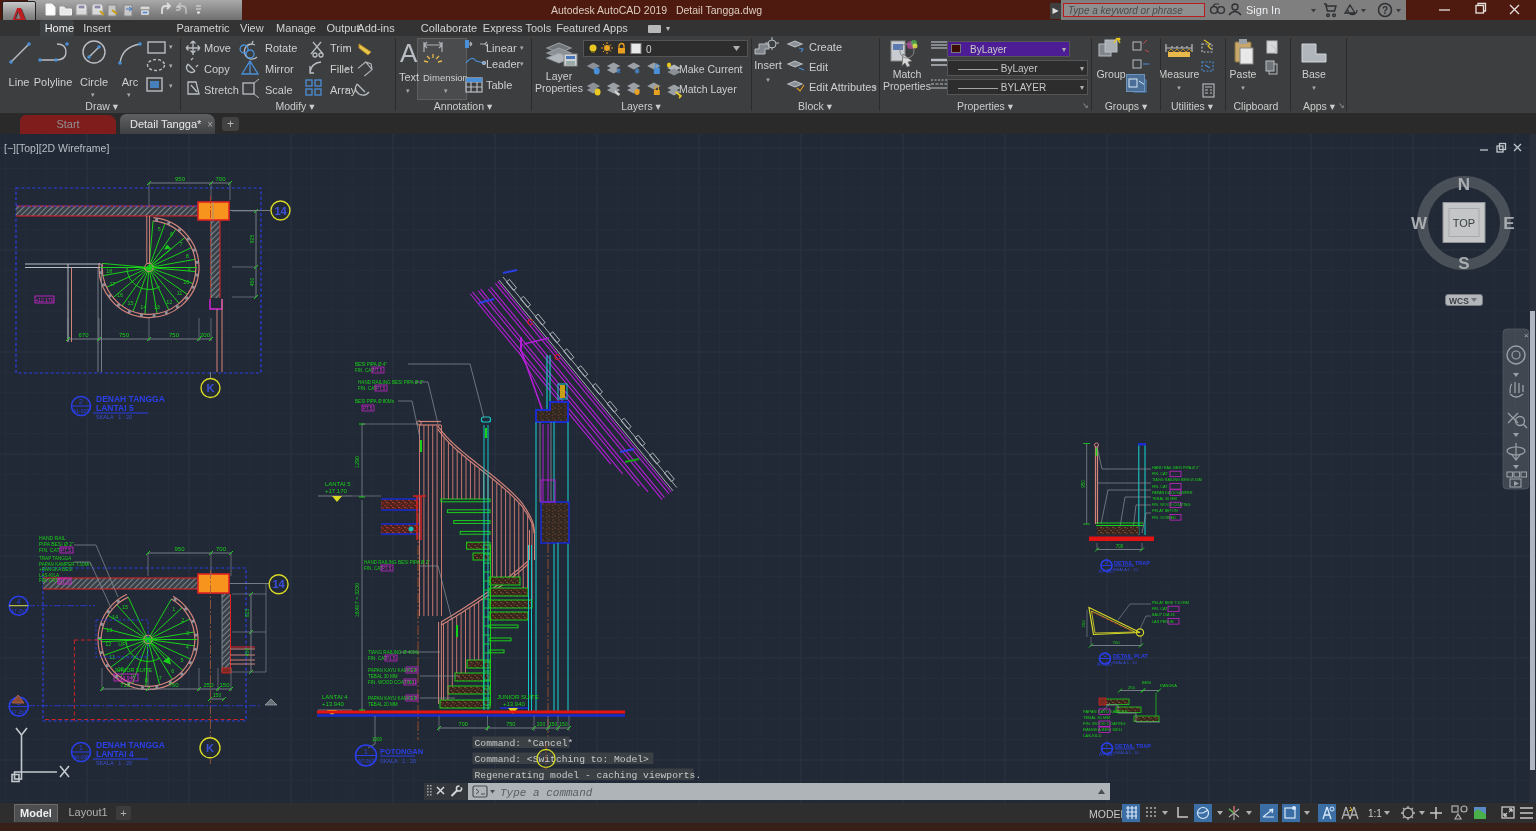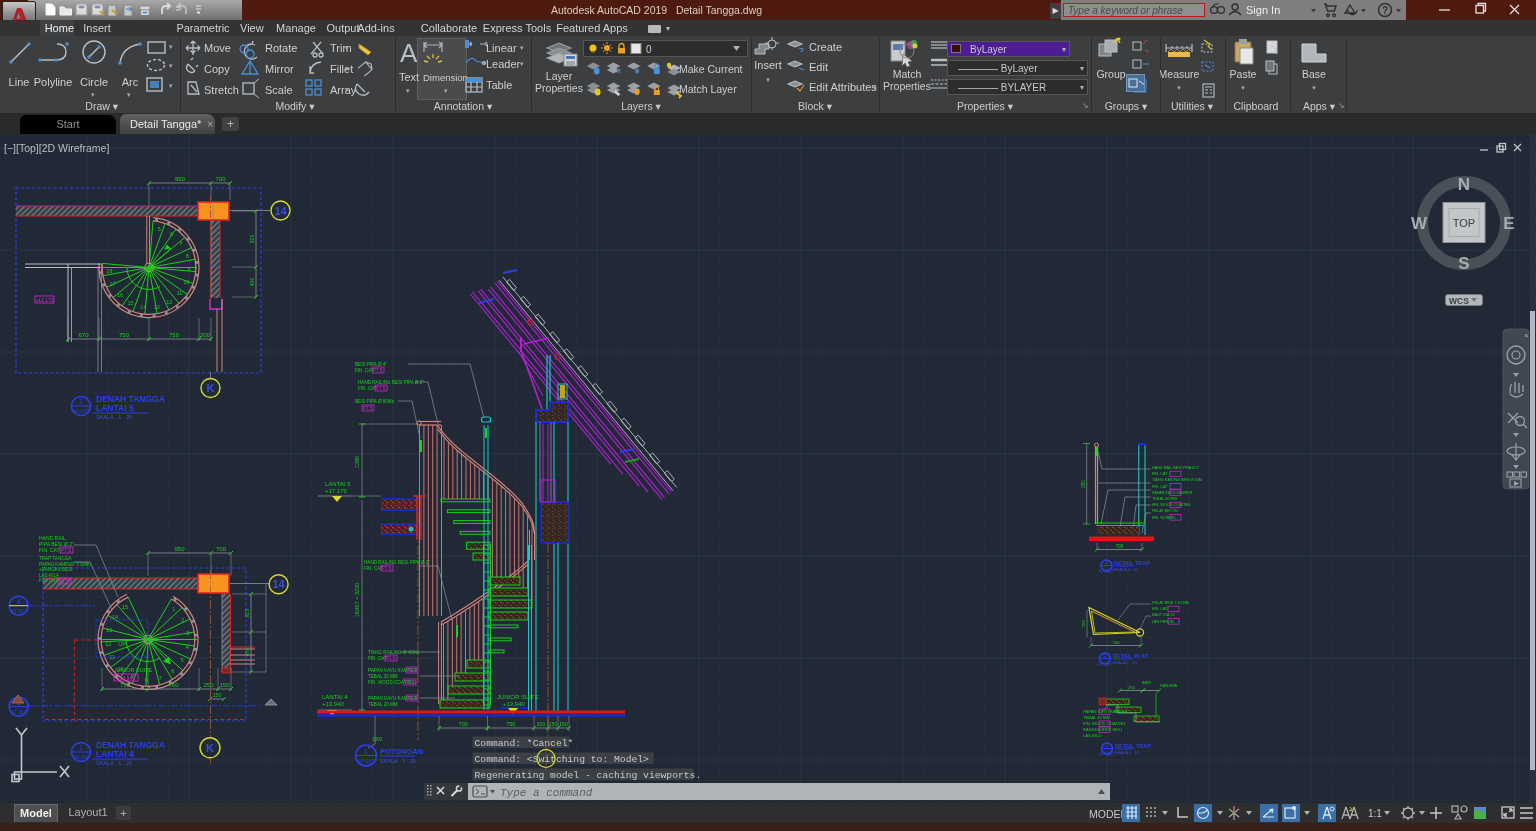--- a/index.html
+++ b/index.html
@@ -393,21 +393,21 @@
 <rect x="44" y="28" width="8" height="10" fill="none"></rect>
       <rect x="41" y="25" width="8" height="10" fill="#6f7479"></rect>
 </g>
 </svg>
 <svg style="position:absolute;left:1290px;top:36px" width="60" height="77">
 <path d="M 12 8 h 14 v 10 h 10 v 8 h -24 z" fill="#b0b6bc" stroke="#d0d4d8"></path>
 <text x="24" y="42" fill="#cfcfcf" font-size="10.5" text-anchor="middle" font-family="Liberation Sans">Base</text>
 <text x="24" y="54" fill="#aaa" font-size="7" text-anchor="middle">▾</text>
 </svg>
 <div style="position:absolute;left:0;top:113px;width:1536px;height:21px;background:#2a2a2a"></div>
-<div style="position:absolute;left:20px;top:115px;width:96px;height:19px;background:#000000;border-radius:6px 8px 0 0;color:#909090;font-size:11px;text-align:center;line-height:19px;transform:perspective(10px)">Start</div>
+<div style="position:absolute;left:20px;top:115px;width:96px;height:19px;background:#7f1d1d;border-radius:6px 8px 0 0;color:#909090;font-size:11px;text-align:center;line-height:19px;transform:perspective(10px)">Start</div>
 <div style="position:absolute;left:120px;top:114px;width:95px;height:20px;background:linear-gradient(#5f6163,#3e4042);border-radius:6px 8px 0 0;color:#e8e8e8;font-size:11px;line-height:20px;padding-left:10px">Detail Tangga*<span style="color:#aaa;margin-left:6px;font-size:10px">×</span></div>
 <div style="position:absolute;left:222px;top:117px;width:17px;height:14px;background:#424242;border-radius:3px;color:#b8b8b8;font-size:12px;text-align:center;line-height:14px">+</div>
 <svg width="1536" height="669" viewBox="0 0 1536 669" style="position:absolute;left:0;top:134px">
     <defs>
 <pattern id="hatchg" width="4" height="4" patternUnits="userSpaceOnUse" patternTransform="rotate(45)">
 <rect width="4" height="4" fill="#3a4048"></rect>
         <line x1="0" y1="0" x2="0" y2="4" stroke="#b9bec4" stroke-width="1.1"></line>
 </pattern>
 <pattern id="speck" width="6" height="6" patternUnits="userSpaceOnUse">
 <rect width="6" height="6" fill="#2e2620"></rect>

